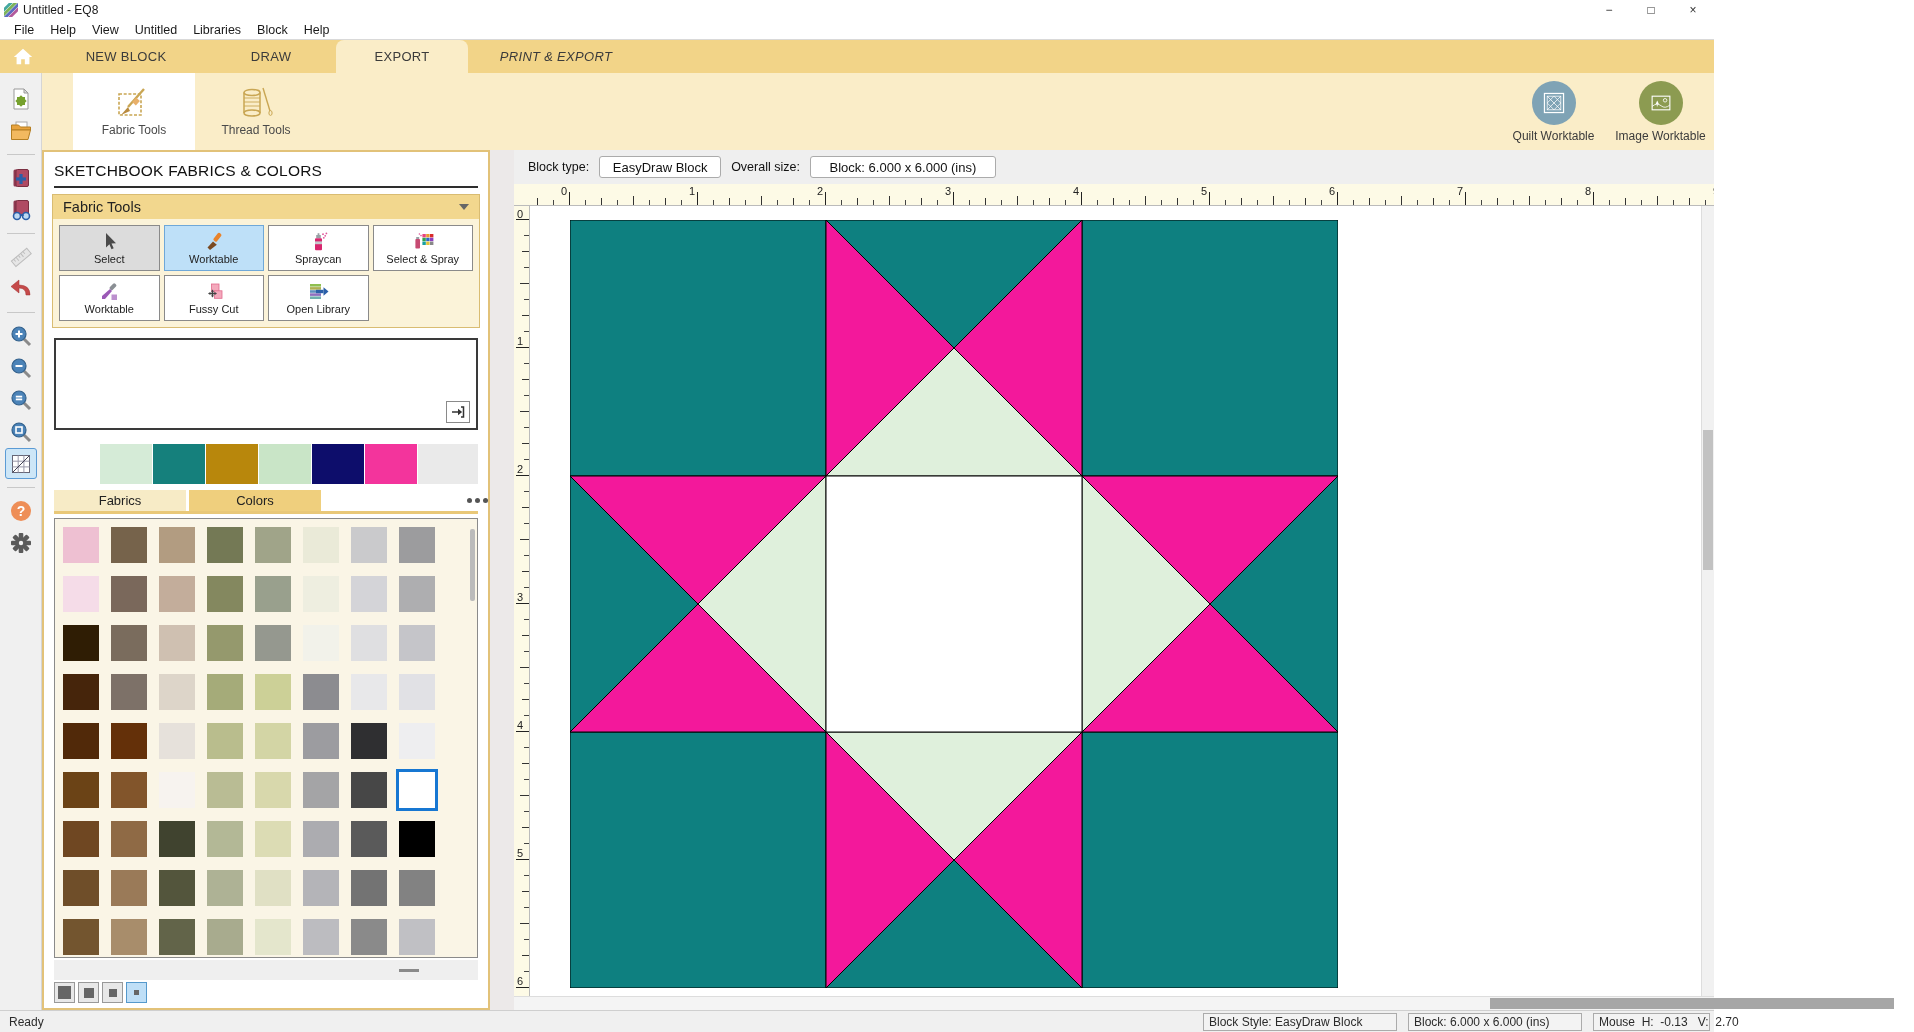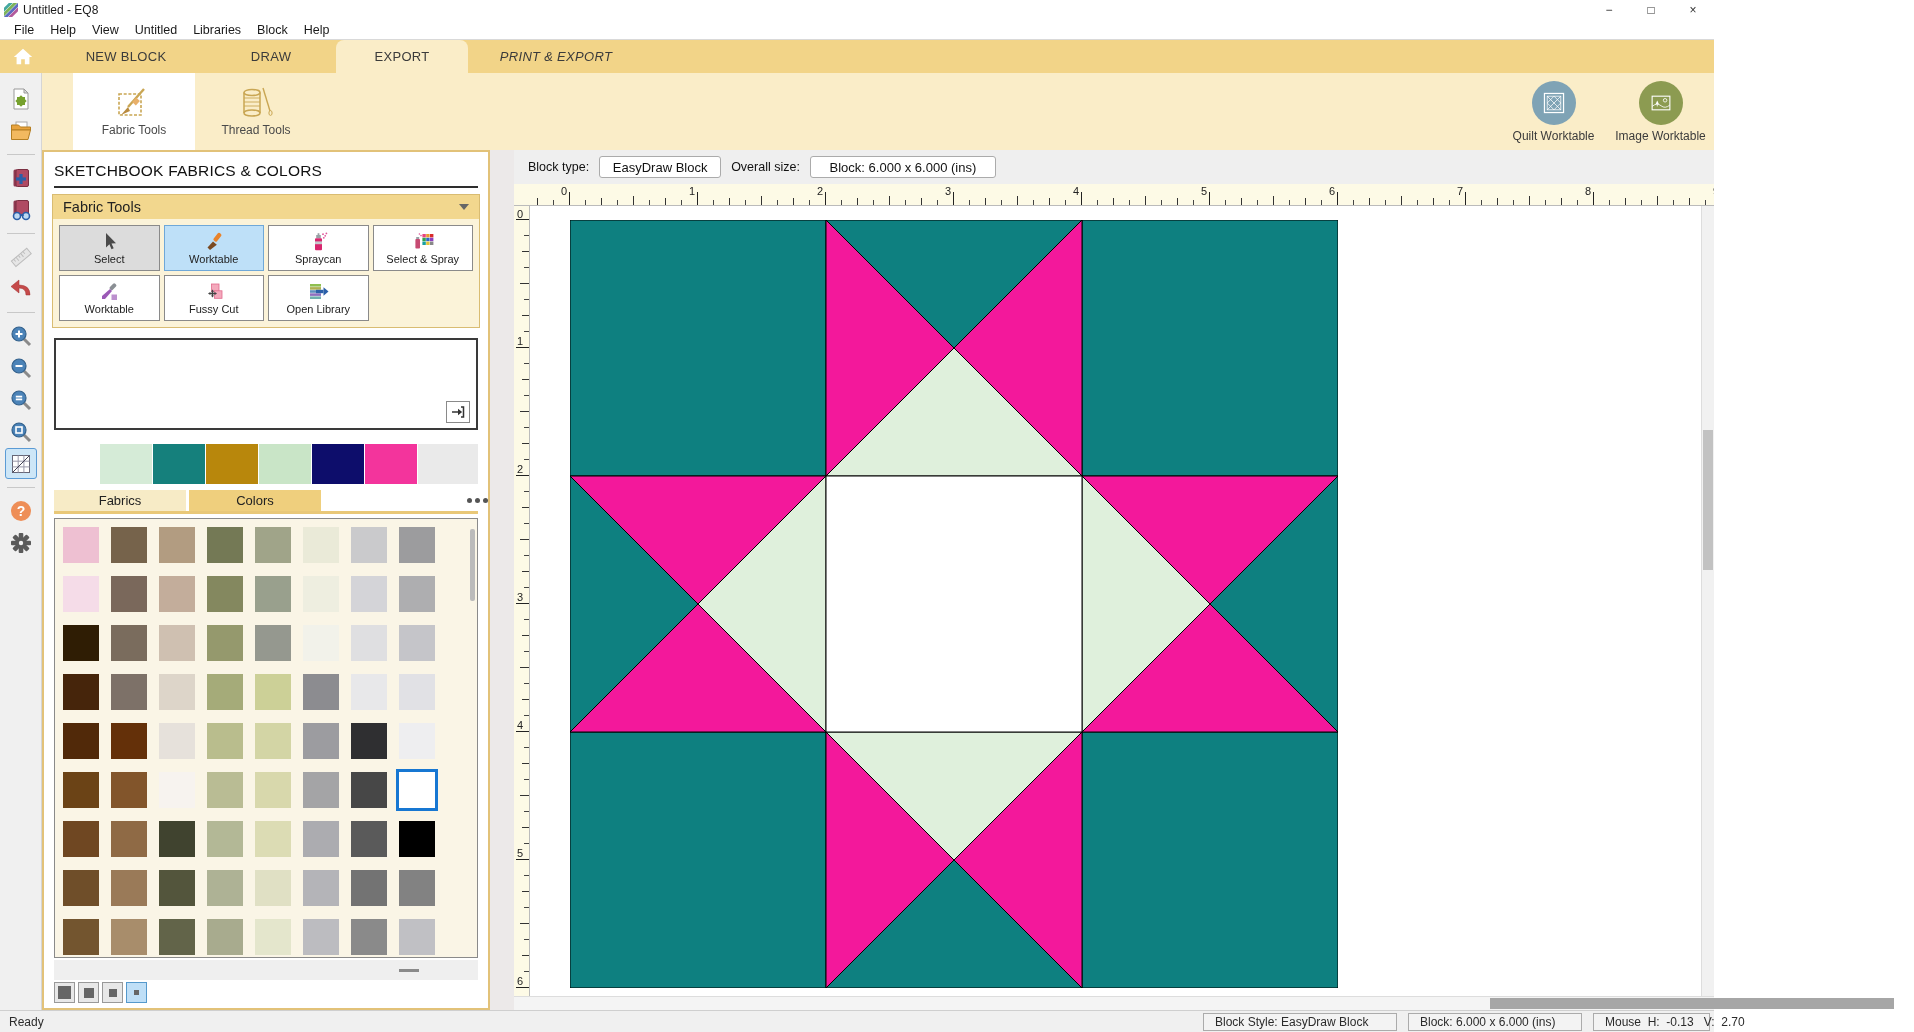--- a/index.html
+++ b/index.html
@@ -121,21 +121,21 @@
 
   .v-scrollbar { position:absolute; right:0; top:0; bottom:0; width:13px; background:#F1F1F1; border-left:1px solid #ddd; }
   .v-thumb { position:absolute; left:1px; right:1px; top:224px; height:140px; background:#C2C2C2; }
   .h-scrollbar { height:14px; background:#F4F4F4; border-top:1px solid #ddd; position:relative; }
   .h-thumb { position:absolute; left:976px; width:404px; top:1px; height:11px; background:#A6A6A6; }
 
   
   .statusbar { height:22px; background:#F0F0F0; border-top:1px solid #cfcfcf; display:flex; align-items:center; font-size:12px; padding:0 4px; }
   .status-msg { padding-left:5px; white-space:pre; }
   .status-boxes { margin-left:auto; display:flex; gap:11px; }
-  .status-box { height:18px; border:1px solid #ABABAB; background:#F3F3F3; display:flex; align-items:center; padding:0 11px; white-space:pre; }
+  .status-box { height:18px; border:1px solid #ABABAB; background:#F3F3F3; display:flex; align-items:center; padding:0 5px; white-space:pre; }
   .status-box.b1 { width:194px; } .status-box.b2 { width:174px; } .status-box.b3 { width:117px; }
 
   svg { display:block; }
 </style>
 </head>
 <body>
 
 <div id="app">
 
   <div class="titlebar">

